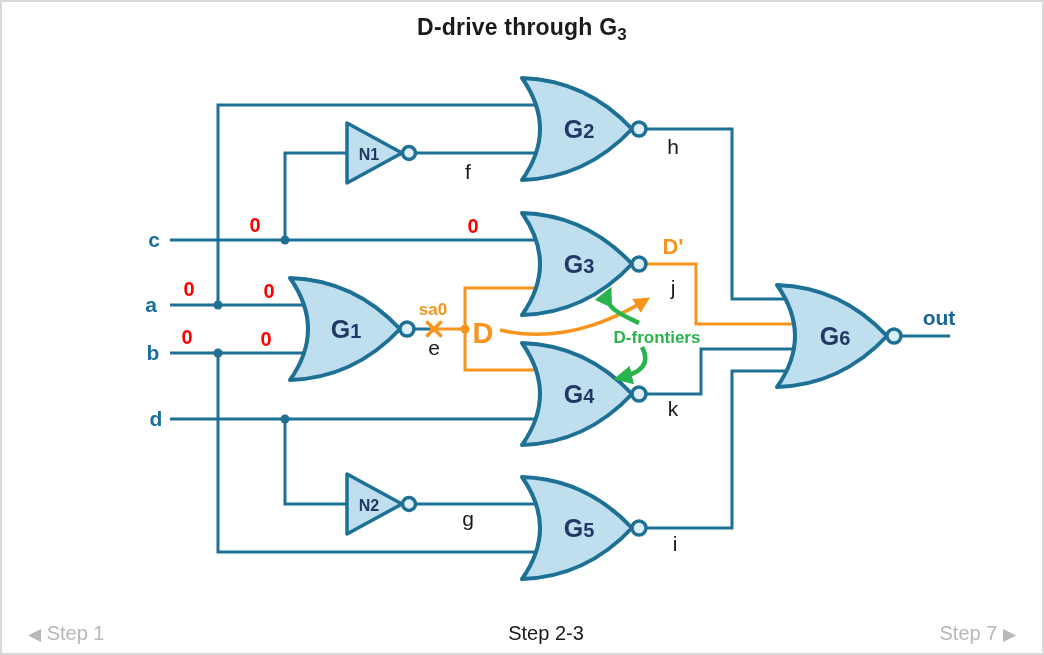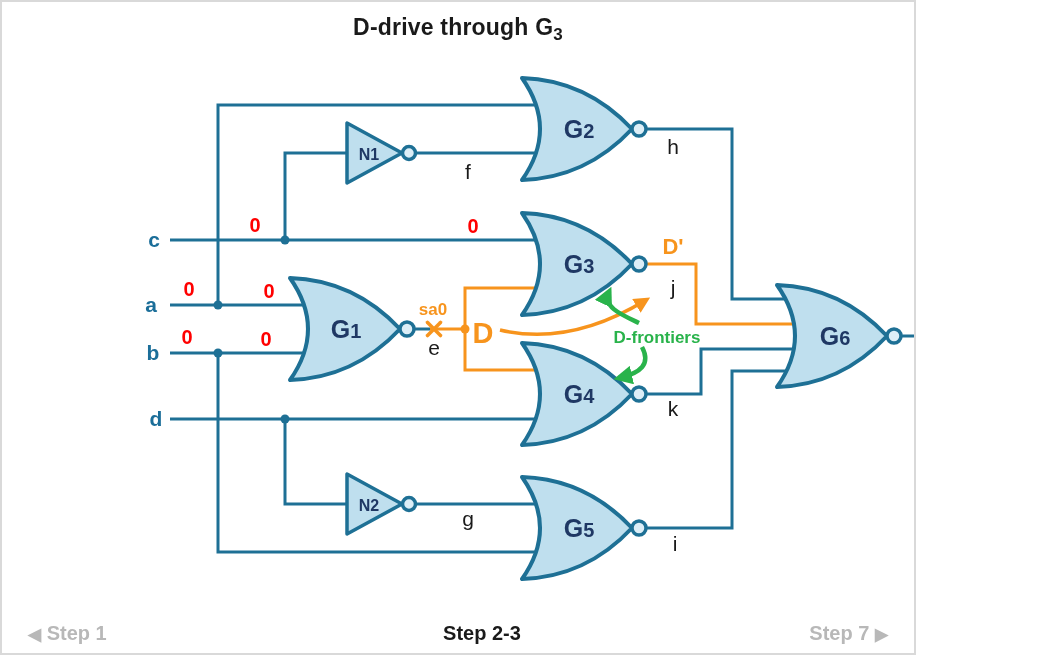--- a/index.html
+++ b/index.html
@@ -1,17 +1,17 @@
 <!DOCTYPE html>
 <html><head>
 <meta charset="utf-8">
 <style>
   * { margin:0; padding:0; box-sizing:border-box; }
   body { background:#fff; font-family:"Liberation Sans", sans-serif; }
-  .frame { position:relative; width:916px; height:655px; background:#ffffff;
+  .frame { position:relative; width:1044px; height:655px; background:#ffffff;
            border:2px solid #d9d9d9; overflow:hidden; }
   .title { position:absolute; top:12px; left:0; width:100%; text-align:center;
            font-size:23px; font-weight:bold; color:#1a1a1a; letter-spacing:0.2px; }
   .title sub { font-size:17px; vertical-align:-5px; }
   svg.circuit { position:absolute; top:0; left:0; }
 
   
   .wire   { stroke:#1E7095; stroke-width:3; fill:none; }
   .owire  { stroke:#F7941D; stroke-width:3; fill:none; }
   .gate   { fill:#BFDFEE; stroke:#1E7095; stroke-width:4; stroke-linejoin:round; }
@@ -38,21 +38,21 @@
   .sa0        { font-size:17px; }
   .dbig       { font-size:29px; }
   .dprime     { font-size:22px; }
   .glabel     { font-family:"Liberation Sans",sans-serif; font-size:17px; font-weight:bold;
                 fill:#29B34B; text-anchor:middle; }
   .garrow     { stroke:#29B34B; stroke-width:4.5; fill:none; }
   .oarrow     { stroke:#F7941D; stroke-width:3.5; fill:none; }
 
   .footer { position:absolute; left:26px; right:26px; top:614px; height:34px;
             display:flex; justify-content:space-between; align-items:center;
-            font-size:20px; font-weight:bold; }
+            font-size:20px; font-weight:normal; }
   .step-nav { color:#b8b8b8; cursor:pointer; }
   .step-nav .tri { font-size:17px; }
   .step-current { color:#1a1a1a;margin-left:48px; }
 </style>
 </head>
 <body>
 
 <div class="frame">
 
   <div class="title"><span>D-drive through G</span><sub>3</sub></div>

